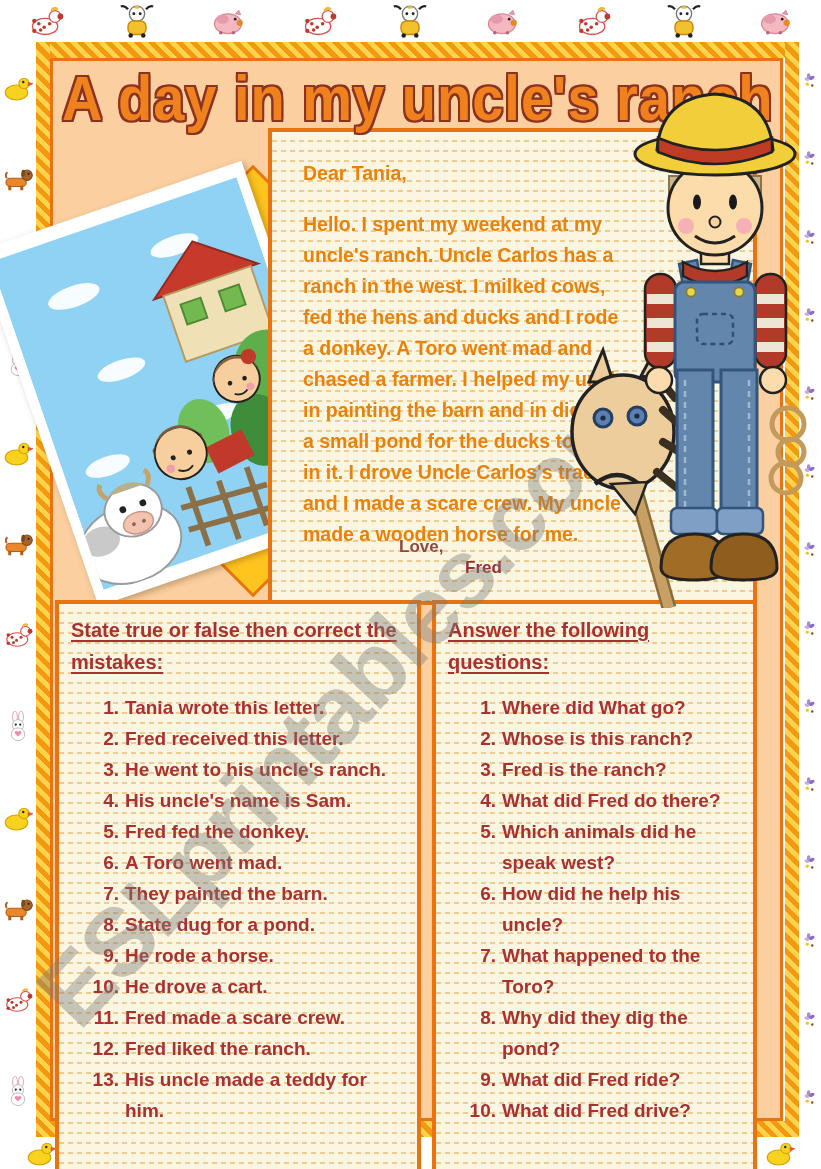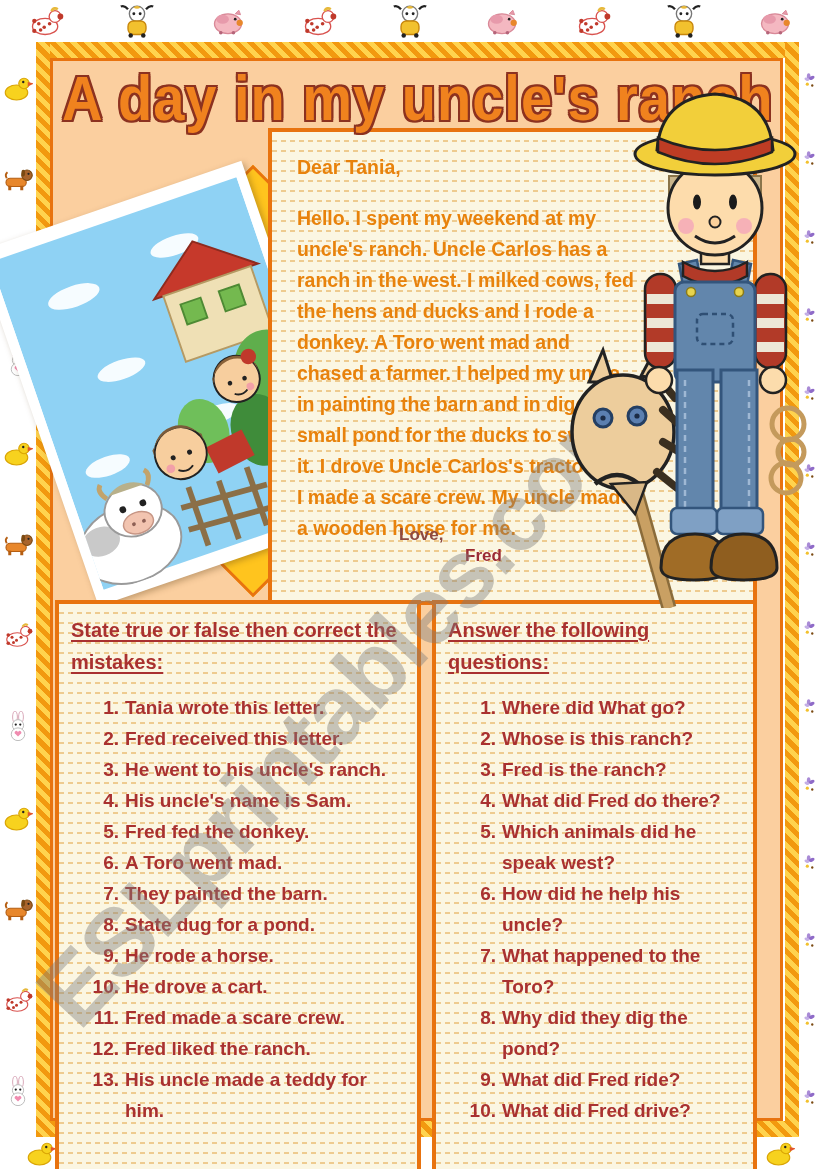--- a/index.html
+++ b/index.html
@@ -44,21 +44,21 @@
 
   
   .paper{background-color:#FBF6E2;
          background-image:repeating-linear-gradient(90deg,rgba(251,246,226,0) 0 5px,rgba(251,246,226,1) 5px 9px),
                           repeating-linear-gradient(180deg,rgba(0,0,0,0) 0 8px,#EECB8F 8px 10px);
          border:4px solid #E8730F;box-sizing:border-box;}
 
   
   .letter{position:absolute;left:268px;top:128px;width:489px;height:477px;z-index:3;overflow:hidden;}
   .letter-inner{padding:10px 104px 6px 15px;}
-  .letter p{margin:10px;color:#E8820C;font-weight:bold;font-size:19.5px;line-height:31px;}
+  .letter p{margin:16px;color:#E8820C;font-weight:bold;font-size:19.5px;line-height:31px;}
   .letter .salutation{margin-bottom:20px;}
   .closing{position:relative;margin-top:-29px;z-index:1;}
   .closing .love{margin-left:112px;color:#8D4A42;font-weight:bold;font-size:17px;}
   .closing .sig{margin-left:178px;color:#9C2B35;font-weight:bold;font-size:17px;line-height:22px;}
 
   
   .cowboy{position:absolute;left:545px;top:80px;width:262px;height:528px;z-index:6;}
   .cowboy svg{width:100%;height:100%;display:block;}
 
   

